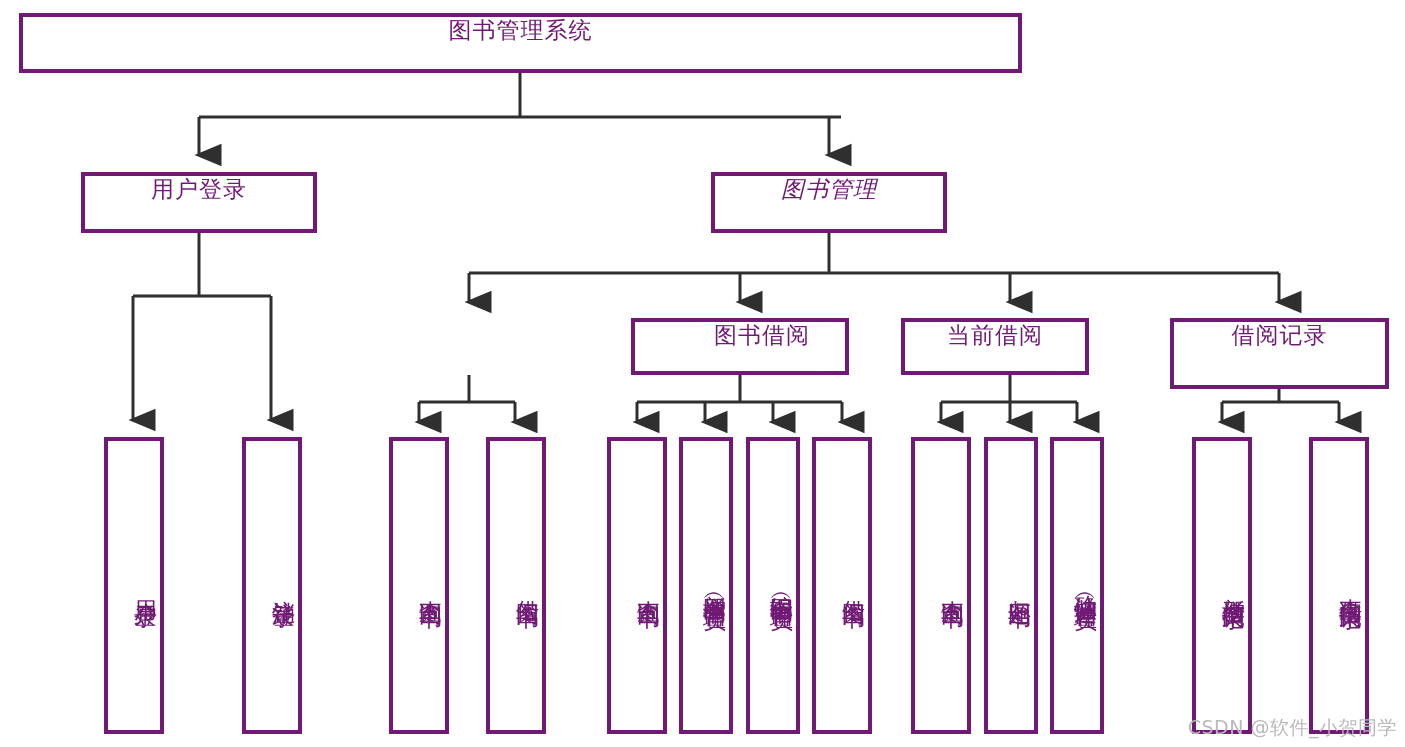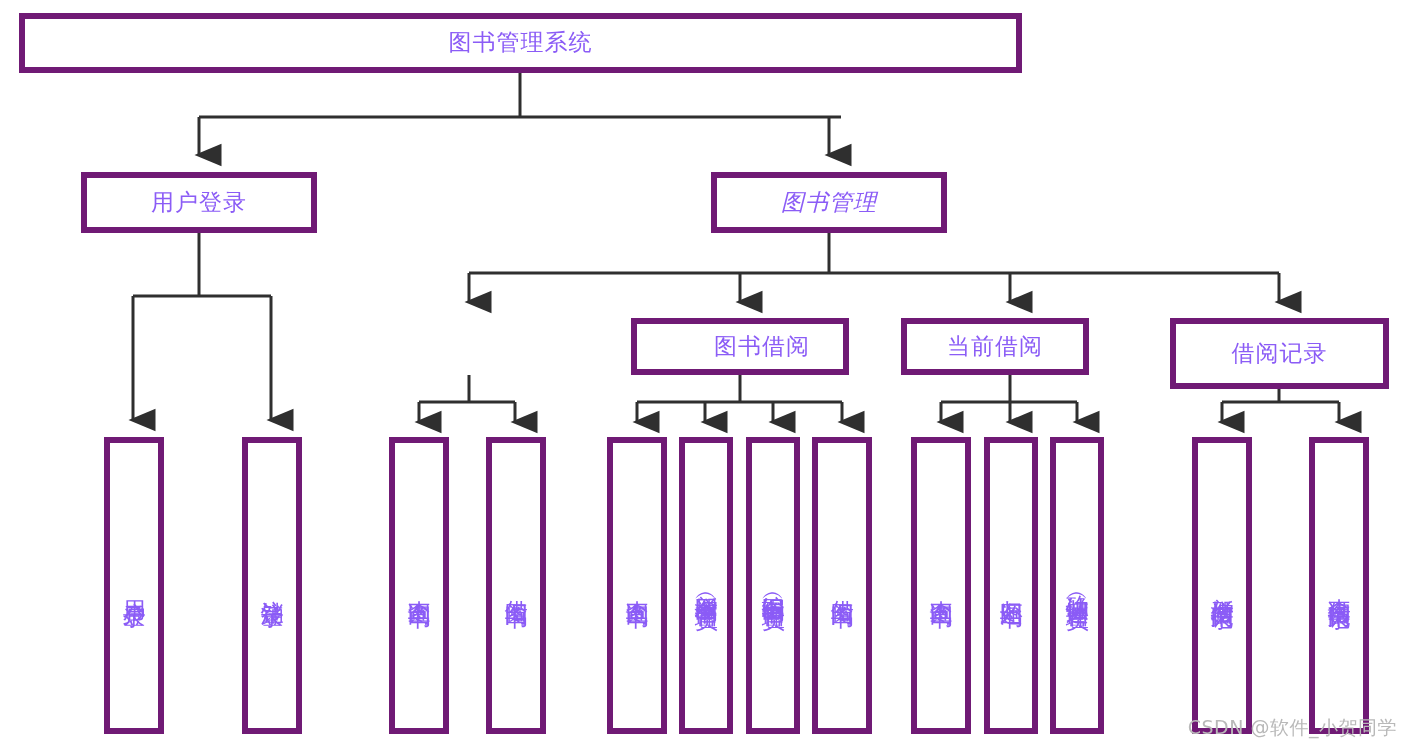--- a/index.html
+++ b/index.html
@@ -22,26 +22,25 @@
     position: absolute;
     left: 0;
     top: 0;
     width: 1405px;
     height: 747px;
     pointer-events: none;
   }
   .node {
     position: absolute;
     box-sizing: border-box;
-    border: 6px solid #701a75;
+    border: 4px solid #701a75;
     background: #ffffff;
     display: flex;
-    align-items: center;
     justify-content: center;
-    color: #8b5cf6;
+    color: #701a75;
     z-index: 2;
   }
   .node.horizontal {
     font-size: 23px;
     letter-spacing: 1px;
     line-height: 1.2;
     text-align: center;
   }
   .node.vertical {
     writing-mode: vertical-rl;

